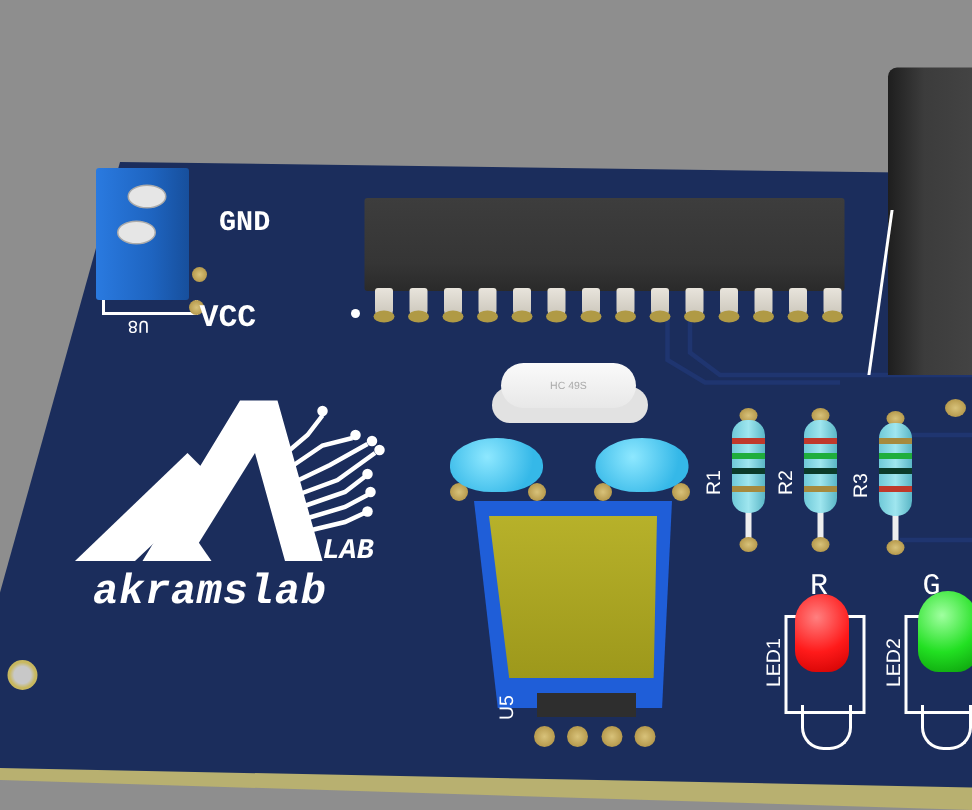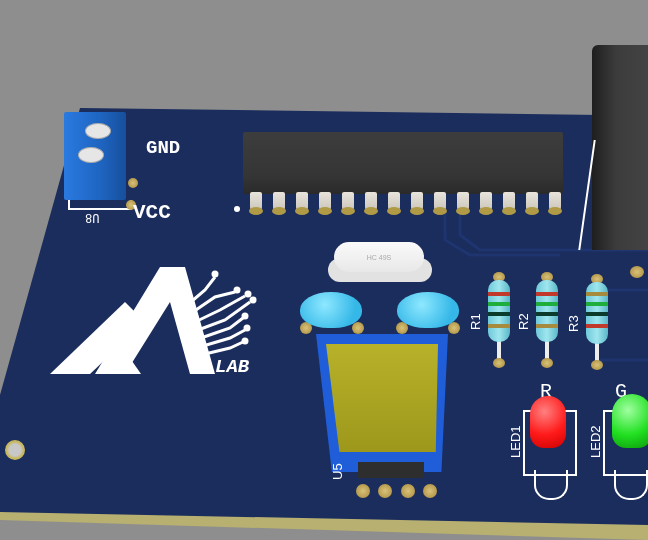--- a/index.html
+++ b/index.html
@@ -155,13 +155,14 @@
       <circle cx="170" cy="12" r="3.5"></circle>
         <circle cx="192" cy="28" r="3.5"></circle>
         <circle cx="203" cy="32" r="3.5"></circle>
       <circle cx="208" cy="38" r="3.5"></circle>
         <circle cx="200" cy="54" r="3.5"></circle>
         <circle cx="202" cy="66" r="3.5"></circle>
         <circle cx="200" cy="79" r="3.5"></circle>
     </g>
   </svg>
   <div class="abs silk" style="left:215px;top:356px;font-size:19px;font-style:italic;">LAB</div>
+  <div class="abs silk" style="left:62px;top:380px;font-size:28px;font-style:italic;letter-spacing:0.5px;">akramslab</div>
 </div>
 
 </body></html>

